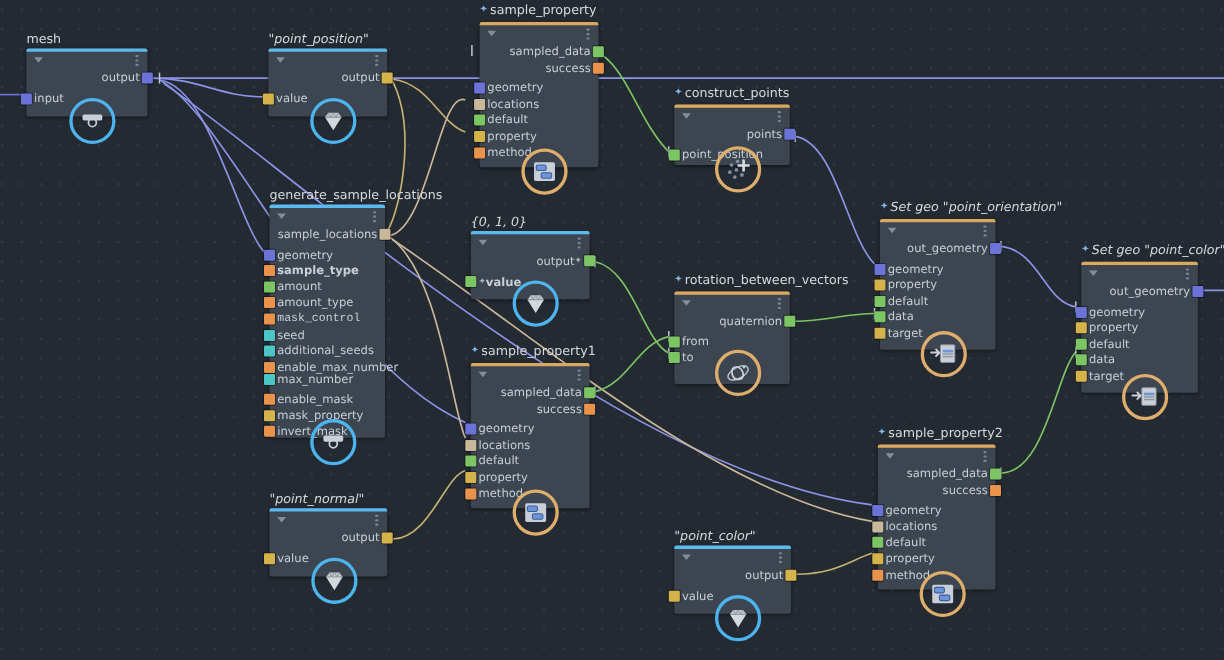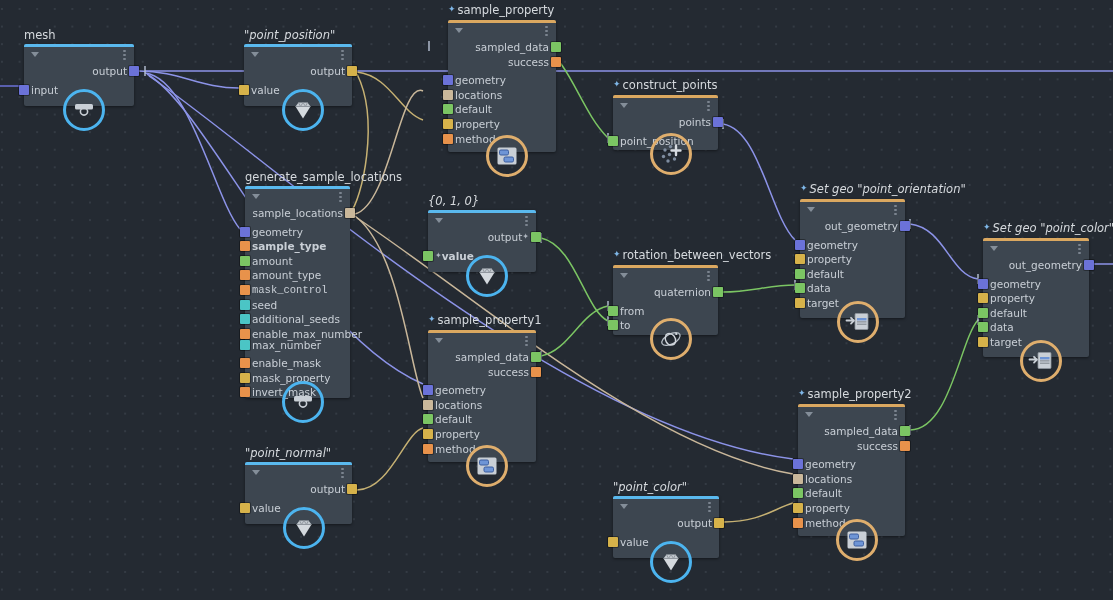--- a/index.html
+++ b/index.html
@@ -144,21 +144,21 @@
           <span>
             <svg width="24" height="22" viewBox="0 0 24 22">
               <path d="M4.5 7.5 L12 19.5 L19.5 7.5 Z" fill="#d4d9de"></path>
               <path d="M4.5 7.5 L7.5 3.5 L16.5 3.5 L19.5 7.5 Z" fill="#c2c8ce"></path>
               <path d="M7.5 3.5 L9.5 7.5 L12 3.5 L14.5 7.5 L16.5 3.5" fill="none" stroke="#8e959d" stroke-width=".9"></path>
               <path d="M4.5 7.5 L19.5 7.5" stroke="#8e959d" stroke-width=".9"></path>
             </svg>
           </span>
         </div>
       </div>
-      <div class="node amber" style="left: 448px; top: 20px; width: 108px; height: 132px;">
+      <div class="node amber" style="left: 436px; top: 20px; width: 108px; height: 132px;">
         <div class="title"><span class="star">✦</span><span>sample_property</span></div>
         <div class="body">
           <div class="hdr"></div>
           <div class="caret"></div>
           <div class="dots">
             <i></i>
             <i></i>
             <i></i>
           </div>
           <div class="row out" style="top: 20px;"><span>sampled_data</span><div class="sock right" style="top: 2px; background: rgb(123, 197, 99);"></div></div>
@@ -256,21 +256,21 @@
           <span>
             <svg width="24" height="22" viewBox="0 0 24 22">
               <path d="M4.5 7.5 L12 19.5 L19.5 7.5 Z" fill="#d4d9de"></path>
               <path d="M4.5 7.5 L7.5 3.5 L16.5 3.5 L19.5 7.5 Z" fill="#c2c8ce"></path>
               <path d="M7.5 3.5 L9.5 7.5 L12 3.5 L14.5 7.5 L16.5 3.5" fill="none" stroke="#8e959d" stroke-width=".9"></path>
               <path d="M4.5 7.5 L19.5 7.5" stroke="#8e959d" stroke-width=".9"></path>
             </svg>
           </span>
         </div>
       </div>
-      <div class="node amber" style="left: 613px; top: 265px; width: 105px; height: 70px;">
+      <div class="node amber" style="left: 613px; top: 265px; width: 105px; height: 84px;">
         <div class="title"><span class="star">✦</span><span>rotation_between_vectors</span></div>
         <div class="body">
           <div class="hdr"></div>
           <div class="caret"></div>
           <div class="dots">
             <i></i>
             <i></i>
             <i></i>
           </div>
           <div class="row out" style="top: 20px;"><span>quaternion</span><div class="sock right" style="top: 2px; background: rgb(123, 197, 99);"></div></div>

